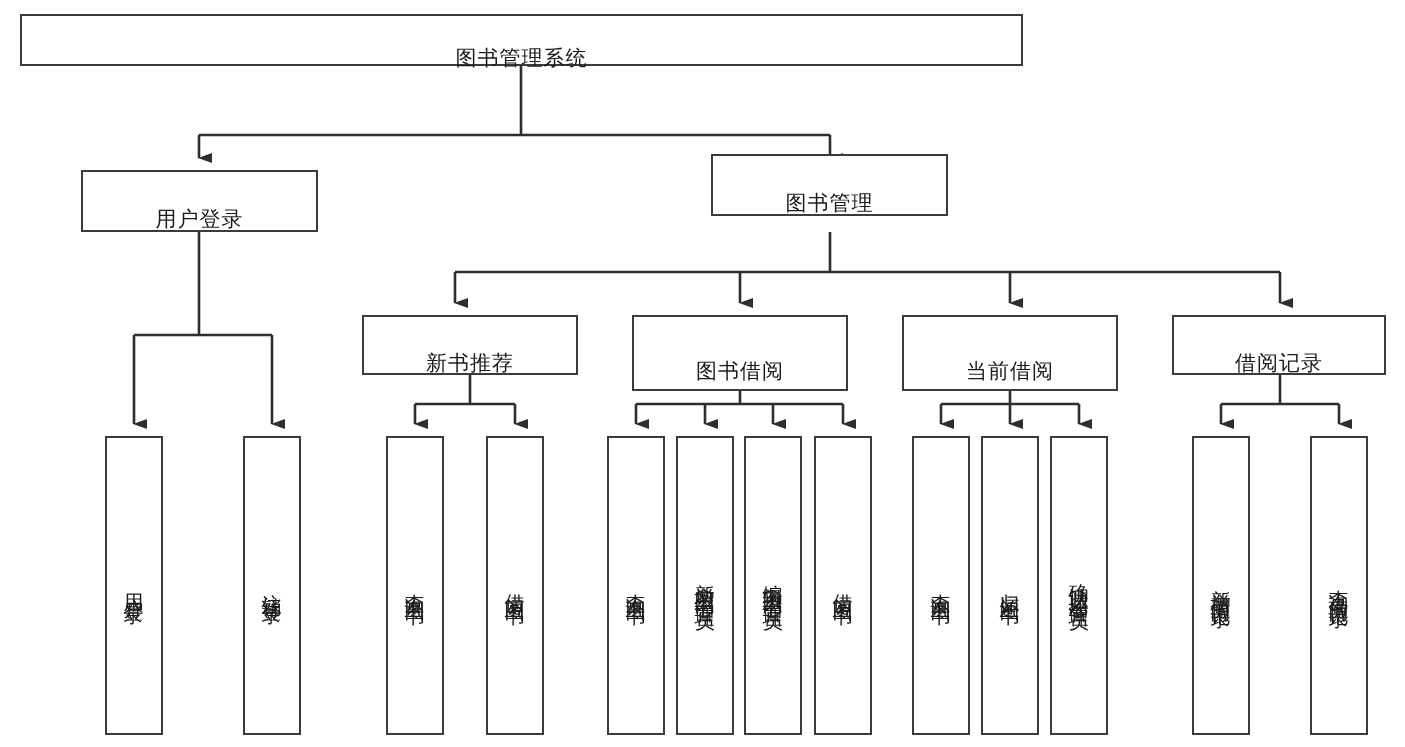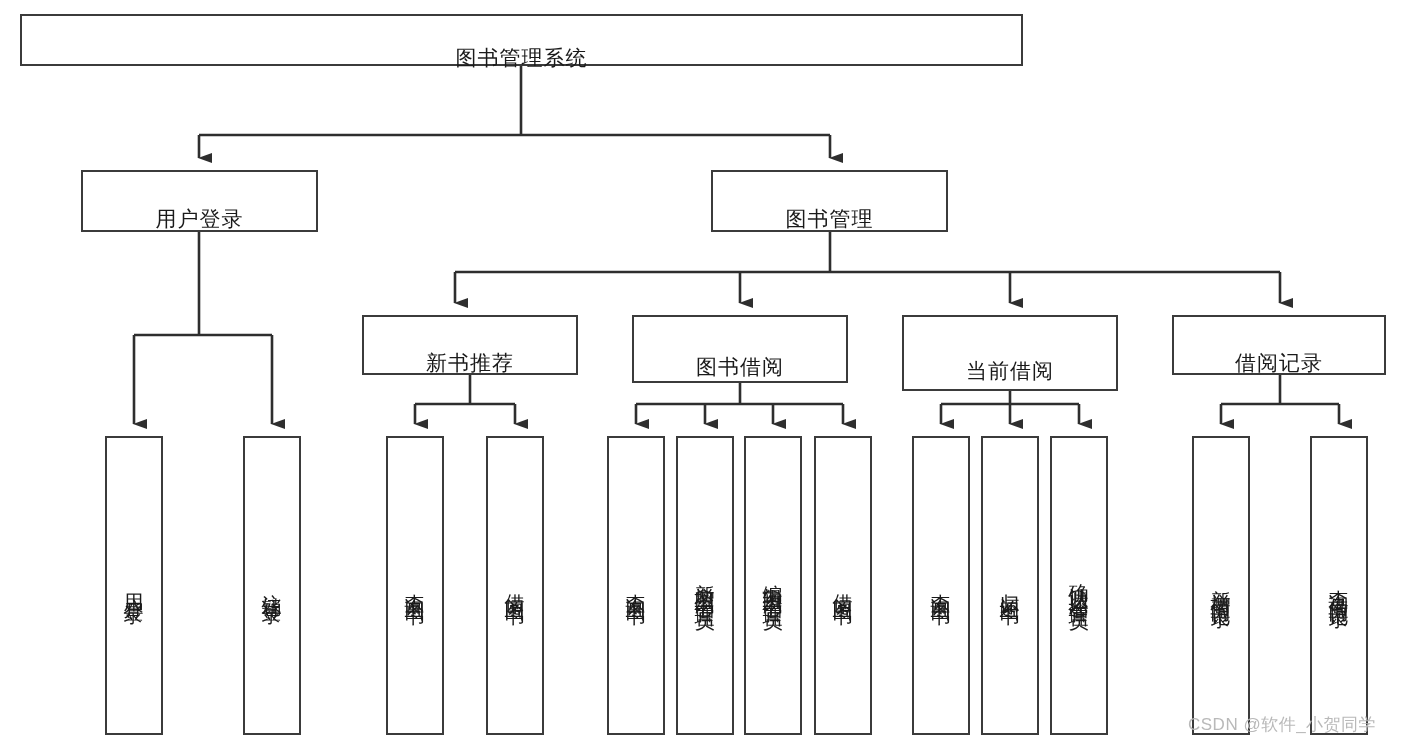--- a/index.html
+++ b/index.html
@@ -119,28 +119,28 @@
     </g>
   </svg>
 
   <div class="node horiz" style="left:20px; top:14px; width:1003px; height:52px;">
     <span class="hlabel">图书管理系统</span>
   </div>
 
   <div class="node horiz" style="left:81px; top:170px; width:237px; height:62px;">
     <span class="hlabel">用户登录</span>
   </div>
-  <div class="node horiz" style="left:711px; top:170px; width:237px; height:62px;">
+  <div class="node horiz" style="left:711px; top:154px; width:237px; height:62px;">
     <span class="hlabel">图书管理</span>
   </div>
 
   <div class="node horiz" style="left:362px; top:315px; width:216px; height:60px;">
     <span class="hlabel">新书推荐</span>
   </div>
-  <div class="node horiz" style="left:632px; top:315px; width:216px; height:68px;">
+  <div class="node horiz" style="left:632px; top:315px; width:216px; height:76px;">
     <span class="hlabel">图书借阅</span>
   </div>
   <div class="node horiz" style="left:902px; top:315px; width:216px; height:76px;">
     <span class="hlabel">当前借阅</span>
   </div>
   <div class="node horiz" style="left:1172px; top:315px; width:214px; height:60px;">
     <span class="hlabel">借阅记录</span>
   </div>
 
   <div class="node leaf" style="left:105px; top:436px; width:58px; height:299px;">
@@ -180,15 +180,14 @@
     <span class="vlabel">确认归还（管理员）</span>
   </div>
 
   <div class="node leaf" style="left:1192px; top:436px; width:58px; height:299px;">
     <span class="vlabel">新增借阅记录</span>
   </div>
   <div class="node leaf" style="left:1310px; top:436px; width:58px; height:299px;">
     <span class="vlabel">查询借阅记录</span>
   </div>
 
-  <div id="watermark">CSDN @软件_小贺同学</div>
 
 </div>
 
 </body></html>

